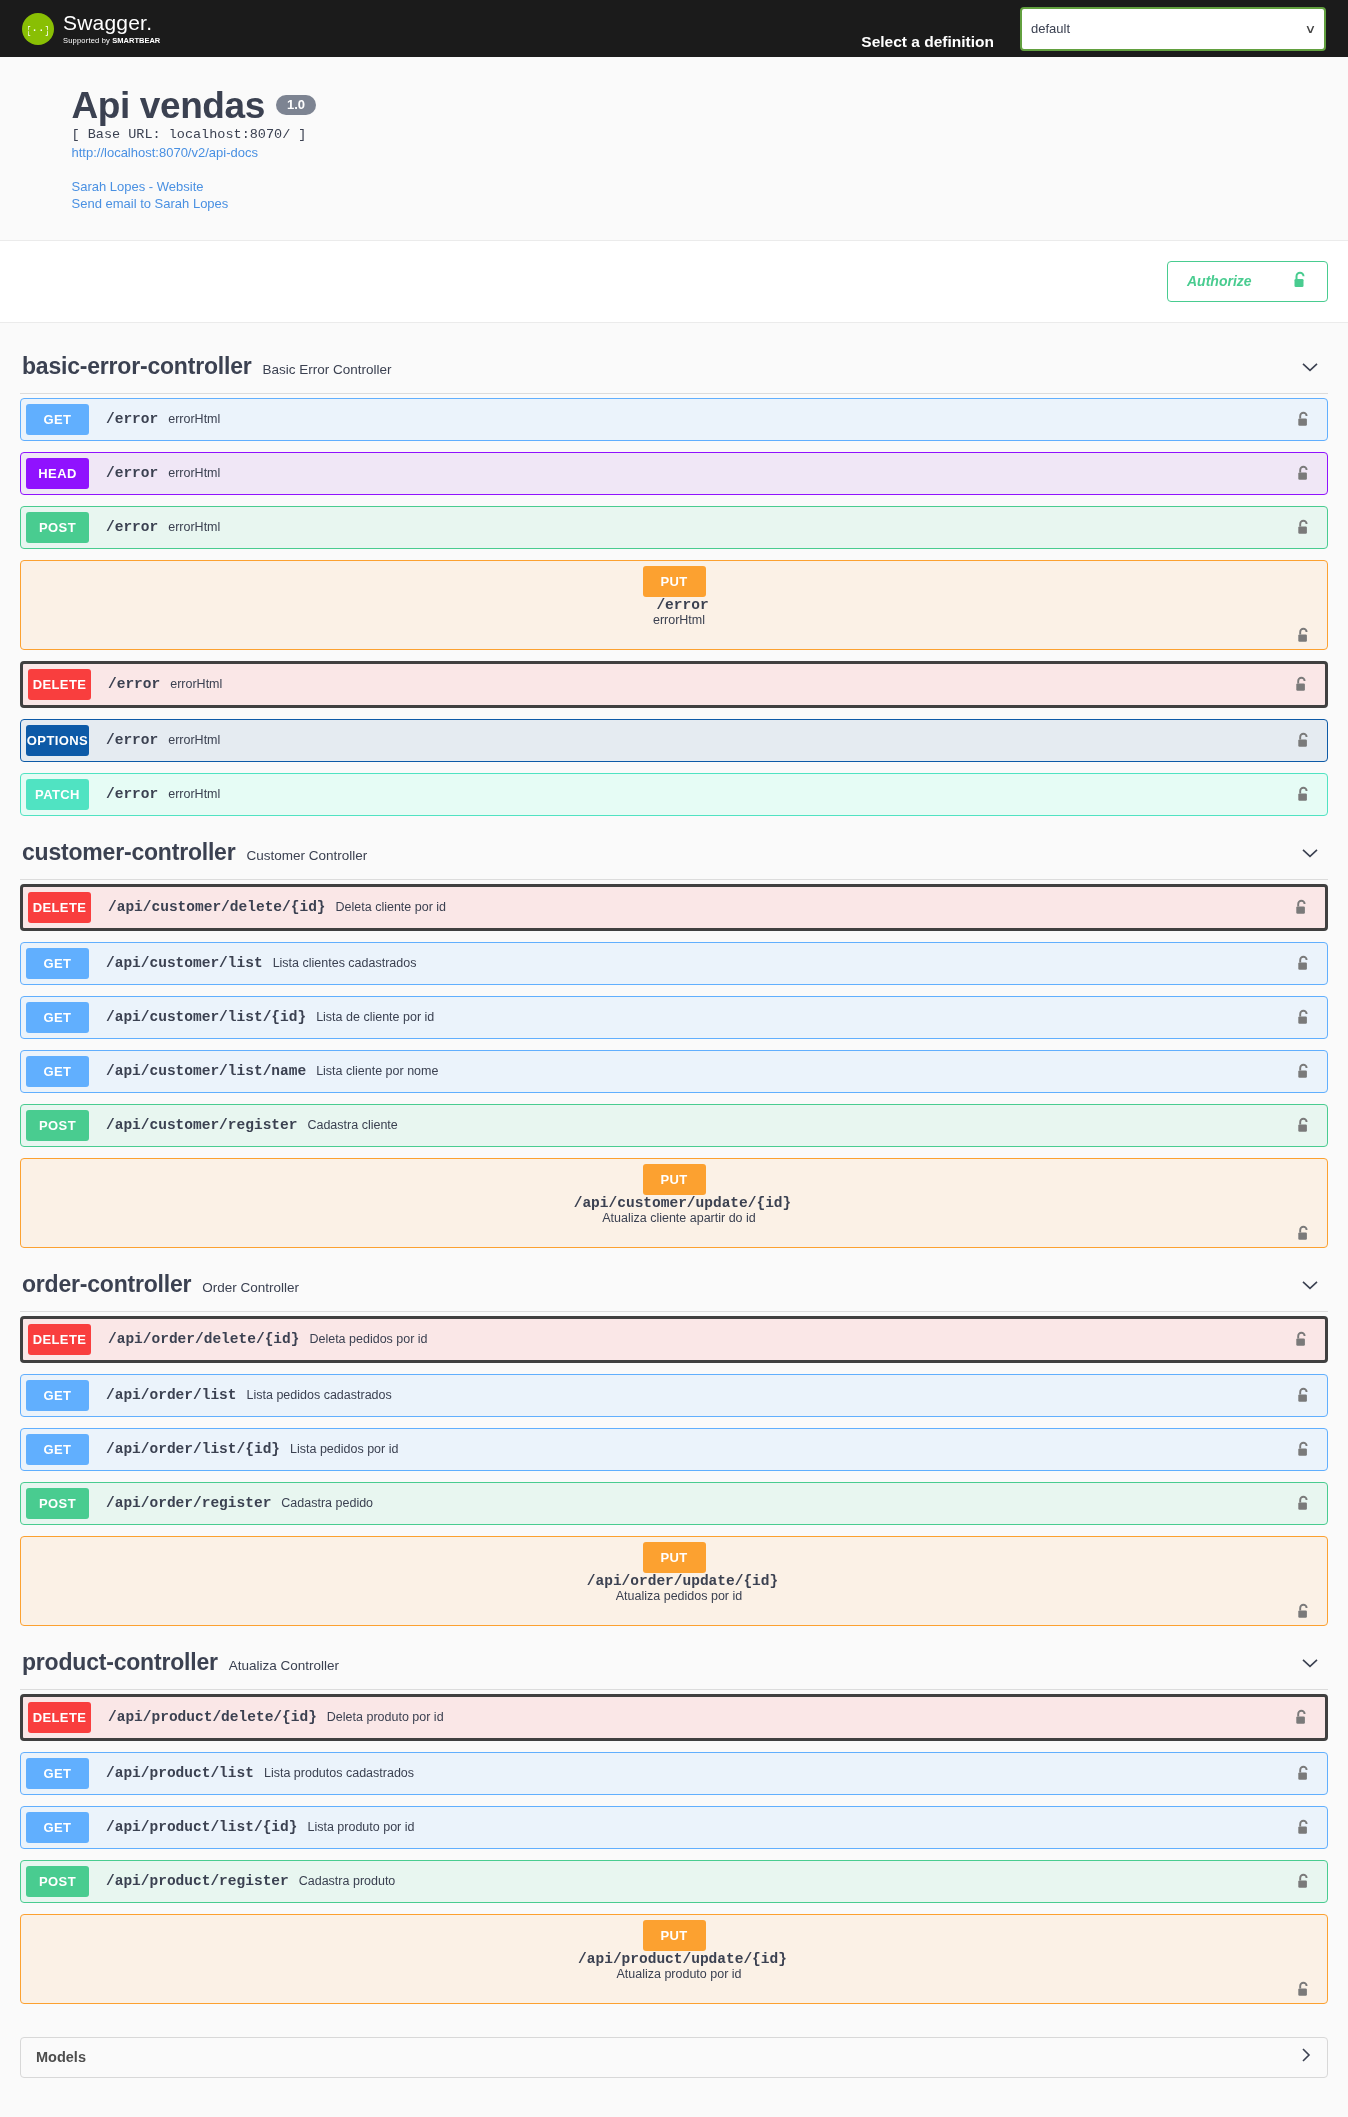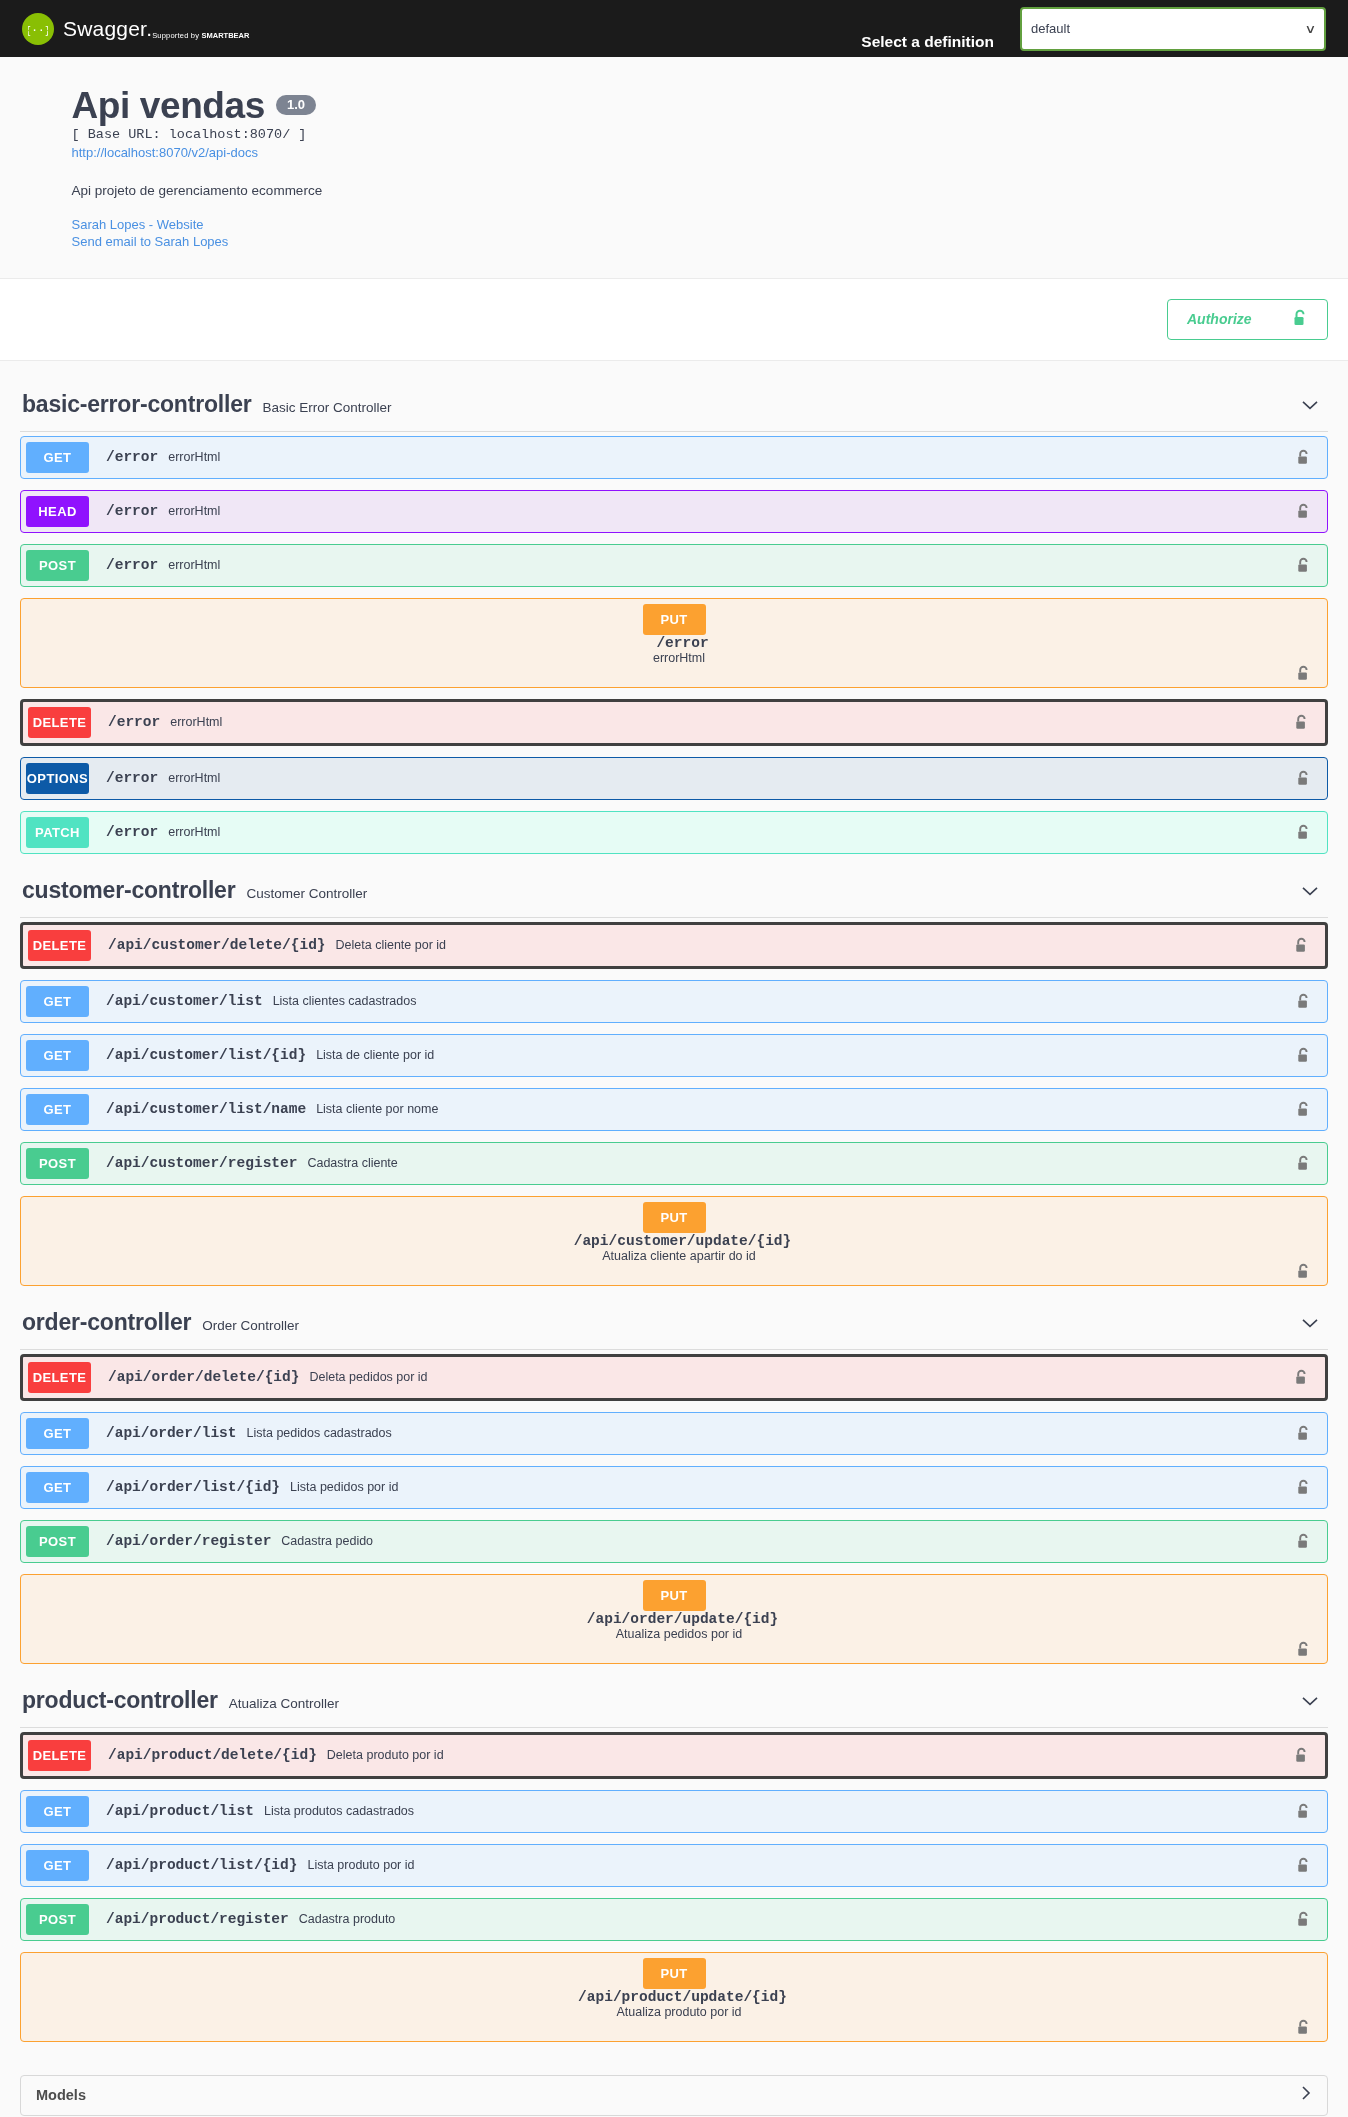--- a/index.html
+++ b/index.html
@@ -18,21 +18,21 @@
     align-items: center;
     padding: 0 22px;
   }
   .logo-wrap { display: flex; align-items: center; gap: 9px; }
   .logo-mark {
     width: 32px; height: 32px; border-radius: 50%;
     background: #89bf04;
     display: flex; align-items: center; justify-content: center;
   }
   .logo-mark svg { display: block; }
-  .logo-text { display: flex; flex-direction: row; line-height: 1; align-items: flex-end; }
+  .logo-text { display: flex; flex-direction: column; line-height: 1; }
   .logo-title {
     color: #fff; font-size: 21px; font-weight: 400;
     letter-spacing: .2px;
   }
   .logo-title .dot { font-size: 21px; }
   .logo-sub {
     color: #fff; font-size: 7.5px; margin-top: 4px;
     letter-spacing: .2px; white-space: nowrap;
   }
   .logo-sub .sb { font-weight: bold; letter-spacing: 0; }
@@ -274,21 +274,20 @@
 </div>
 
 <div class="info-band">
   <div class="wrap">
     <div class="title-row">
       <h1 class="api-title">Api vendas</h1>
       <span class="version-badge">1.0</span>
     </div>
     <div class="base-url">[ Base URL: localhost:8070/ ]</div>
     <a class="docs-link" href="#">http://localhost:8070/v2/api-docs</a>
-    <div class="desc">Api projeto de gerenciamento ecommerce</div>
     <div class="contact-links">
       <a href="#">Sarah Lopes - Website</a>
       <a href="#">Send email to Sarah Lopes</a>
     </div>
   </div>
 </div>
 
 <div class="auth-band">
   <div class="auth-inner">
     <button class="authorize-btn">

